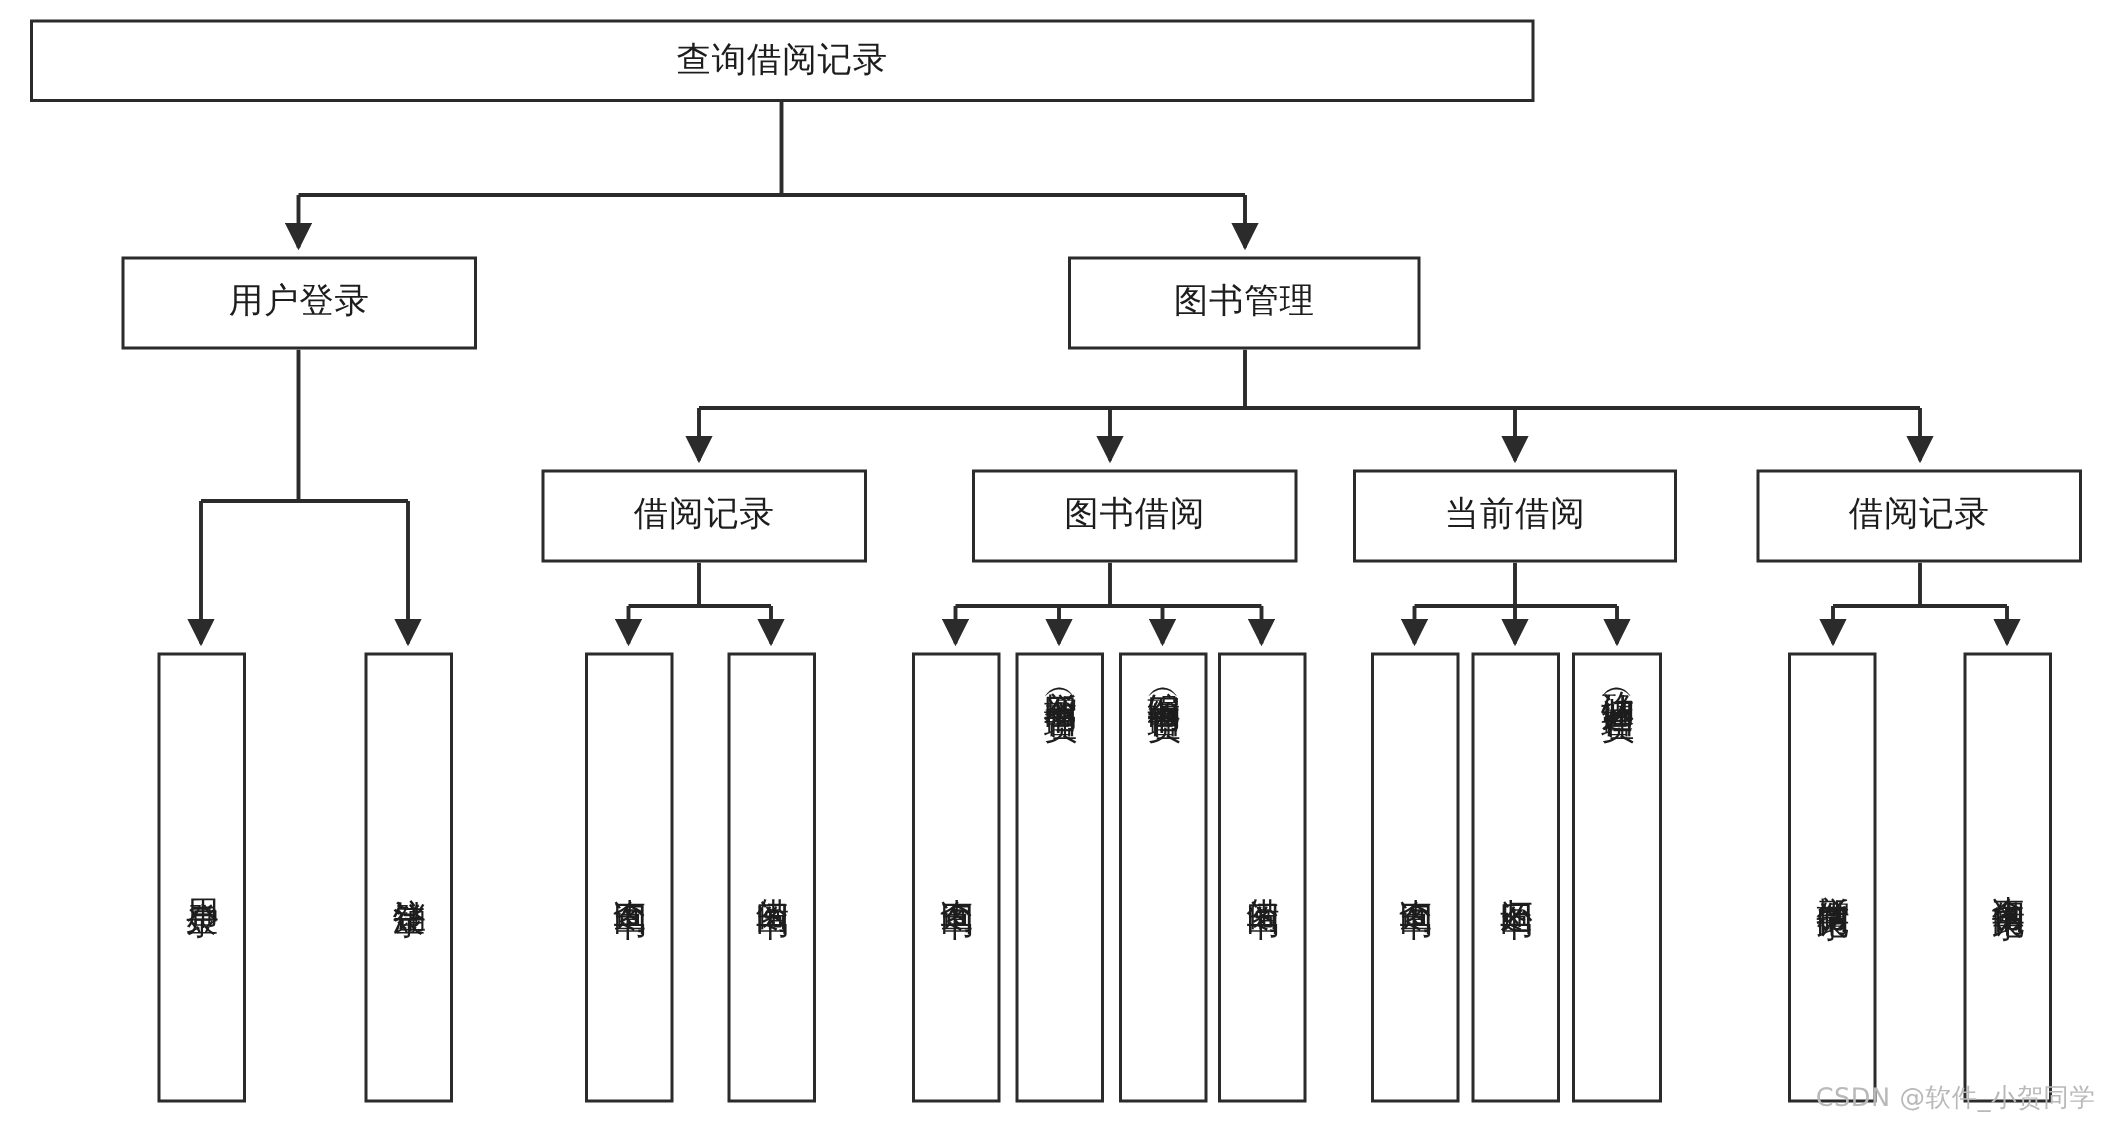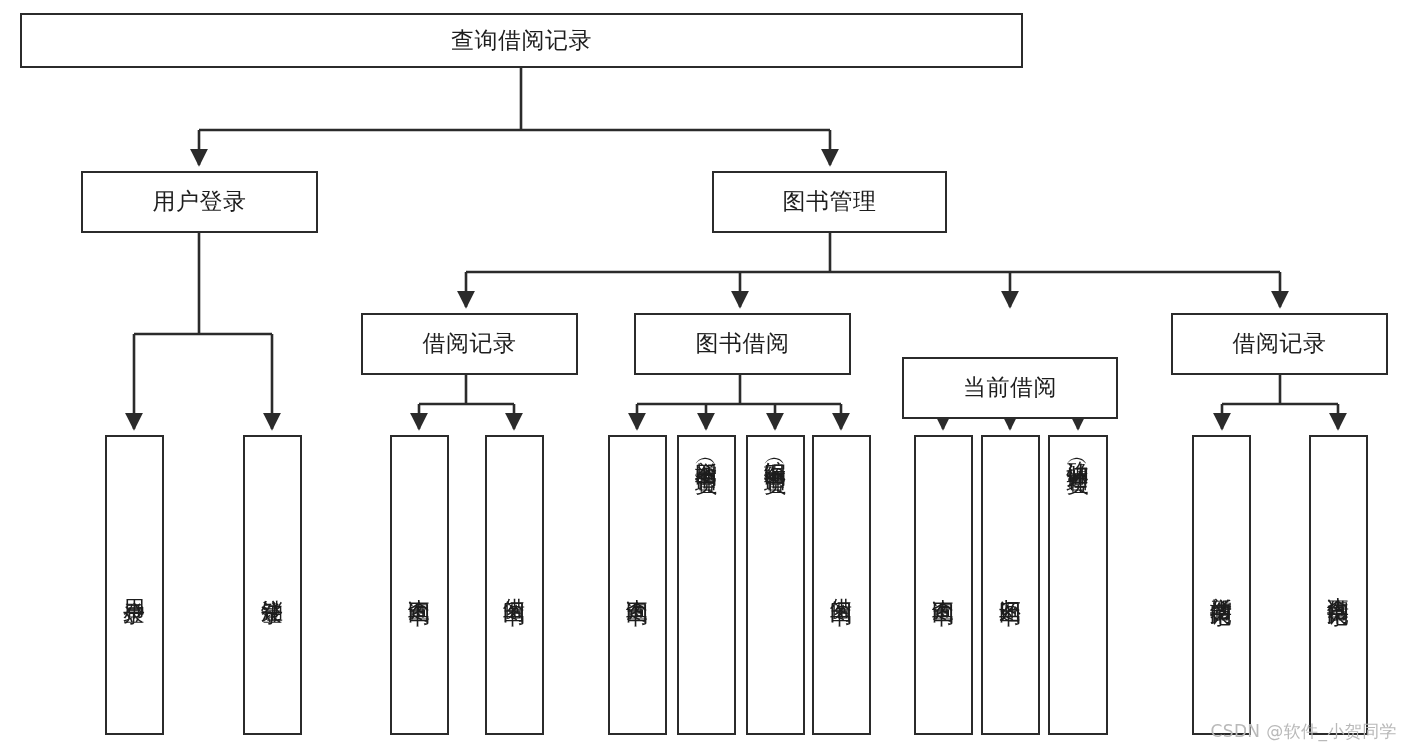--- a/index.html
+++ b/index.html
@@ -149,25 +149,25 @@
   </div>
 
   <div class="node horiz" style="left:712px; top:171px; width:235px; height:62px;">
     <span class="lbl">图书管理</span>
   </div>
 
   <div class="node horiz" style="left:361px; top:313px; width:217px; height:62px;">
     <span class="lbl">借阅记录</span>
   </div>
 
-  <div class="node horiz" style="left:634px; top:313px; width:217px; height:62px;justify-content:center;">
+  <div class="node horiz" style="left:648px; top:313px; width:217px; height:62px;justify-content:center;">
     <span class="lbl">图书借阅</span>
   </div>
 
-  <div class="node horiz" style="left:902px; top:313px; width:216px; height:62px;margin-top:44px;">
+  <div class="node horiz" style="left:902px; top:313px; width:216px; height:62px;">
     <span class="lbl">当前借阅</span>
   </div>
 
   <div class="node horiz" style="left:1171px; top:313px; width:217px; height:62px;">
     <span class="lbl">借阅记录</span>
   </div>
 
   <div class="node leaf centered" style="left:105px; top:435px; width:59px; height:300px;">
     <span class="lbl">用户登录</span>
   </div>

